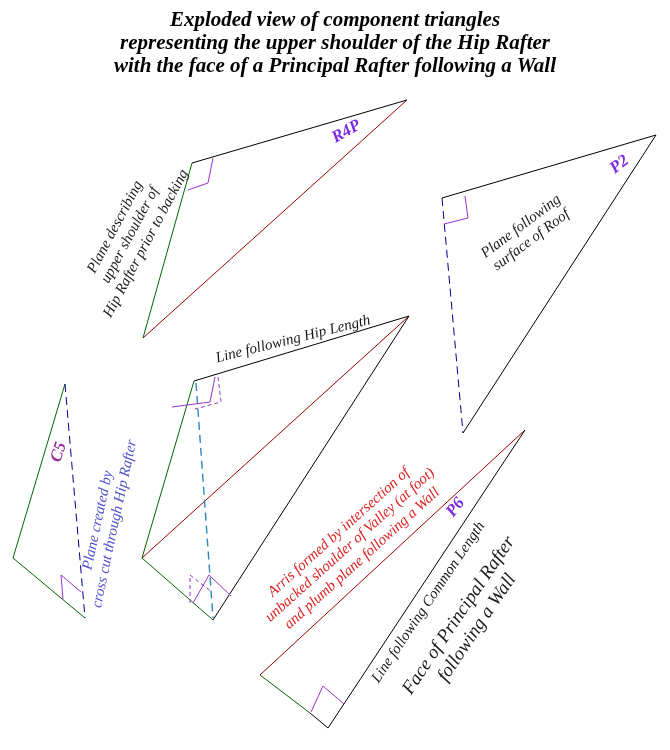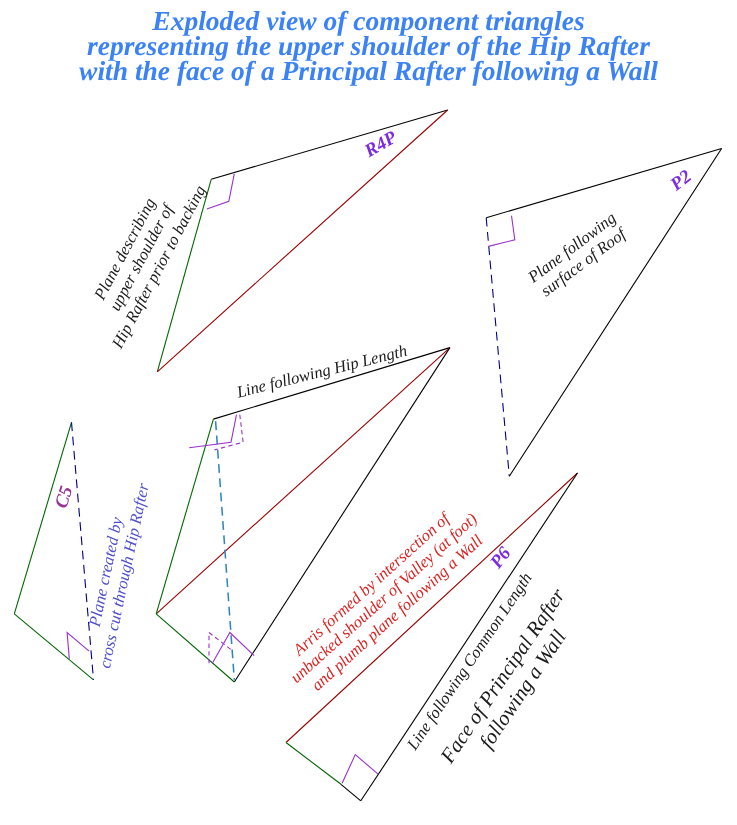--- a/index.html
+++ b/index.html
@@ -4,21 +4,21 @@
 <style>
   html,body{margin:0;padding:0;background:#ffffff;}
   .stage{
     position:relative;width:670px;height:750px;background:#ffffff;overflow:hidden;
     font-family:"Liberation Serif","DejaVu Serif",serif;
   }
   .stage svg{position:absolute;left:0;top:0;}
   .title{
     position:absolute;left:0;right:0;top:8px;
     text-align:center;font-weight:bold;font-style:italic;
-    font-size:25px;line-height:23px;color:#3b82f6;white-space:pre-line;
+    font-size:21px;line-height:23px;color:#000000;white-space:pre-line;
   }
   .ann{
     position:absolute;white-space:pre-line;text-align:center;
     font-style:italic;line-height:1.15;color:#1a1a1a;
   }
   .sz15{font-size:15px;}
   .sz19{font-size:19px;}
   .tag{font-size:17px;font-weight:bold;font-style:italic;color:#7b2be2;}
   .c5tag{color:#993399;}
   .bluetext{color:#5050cc;}

